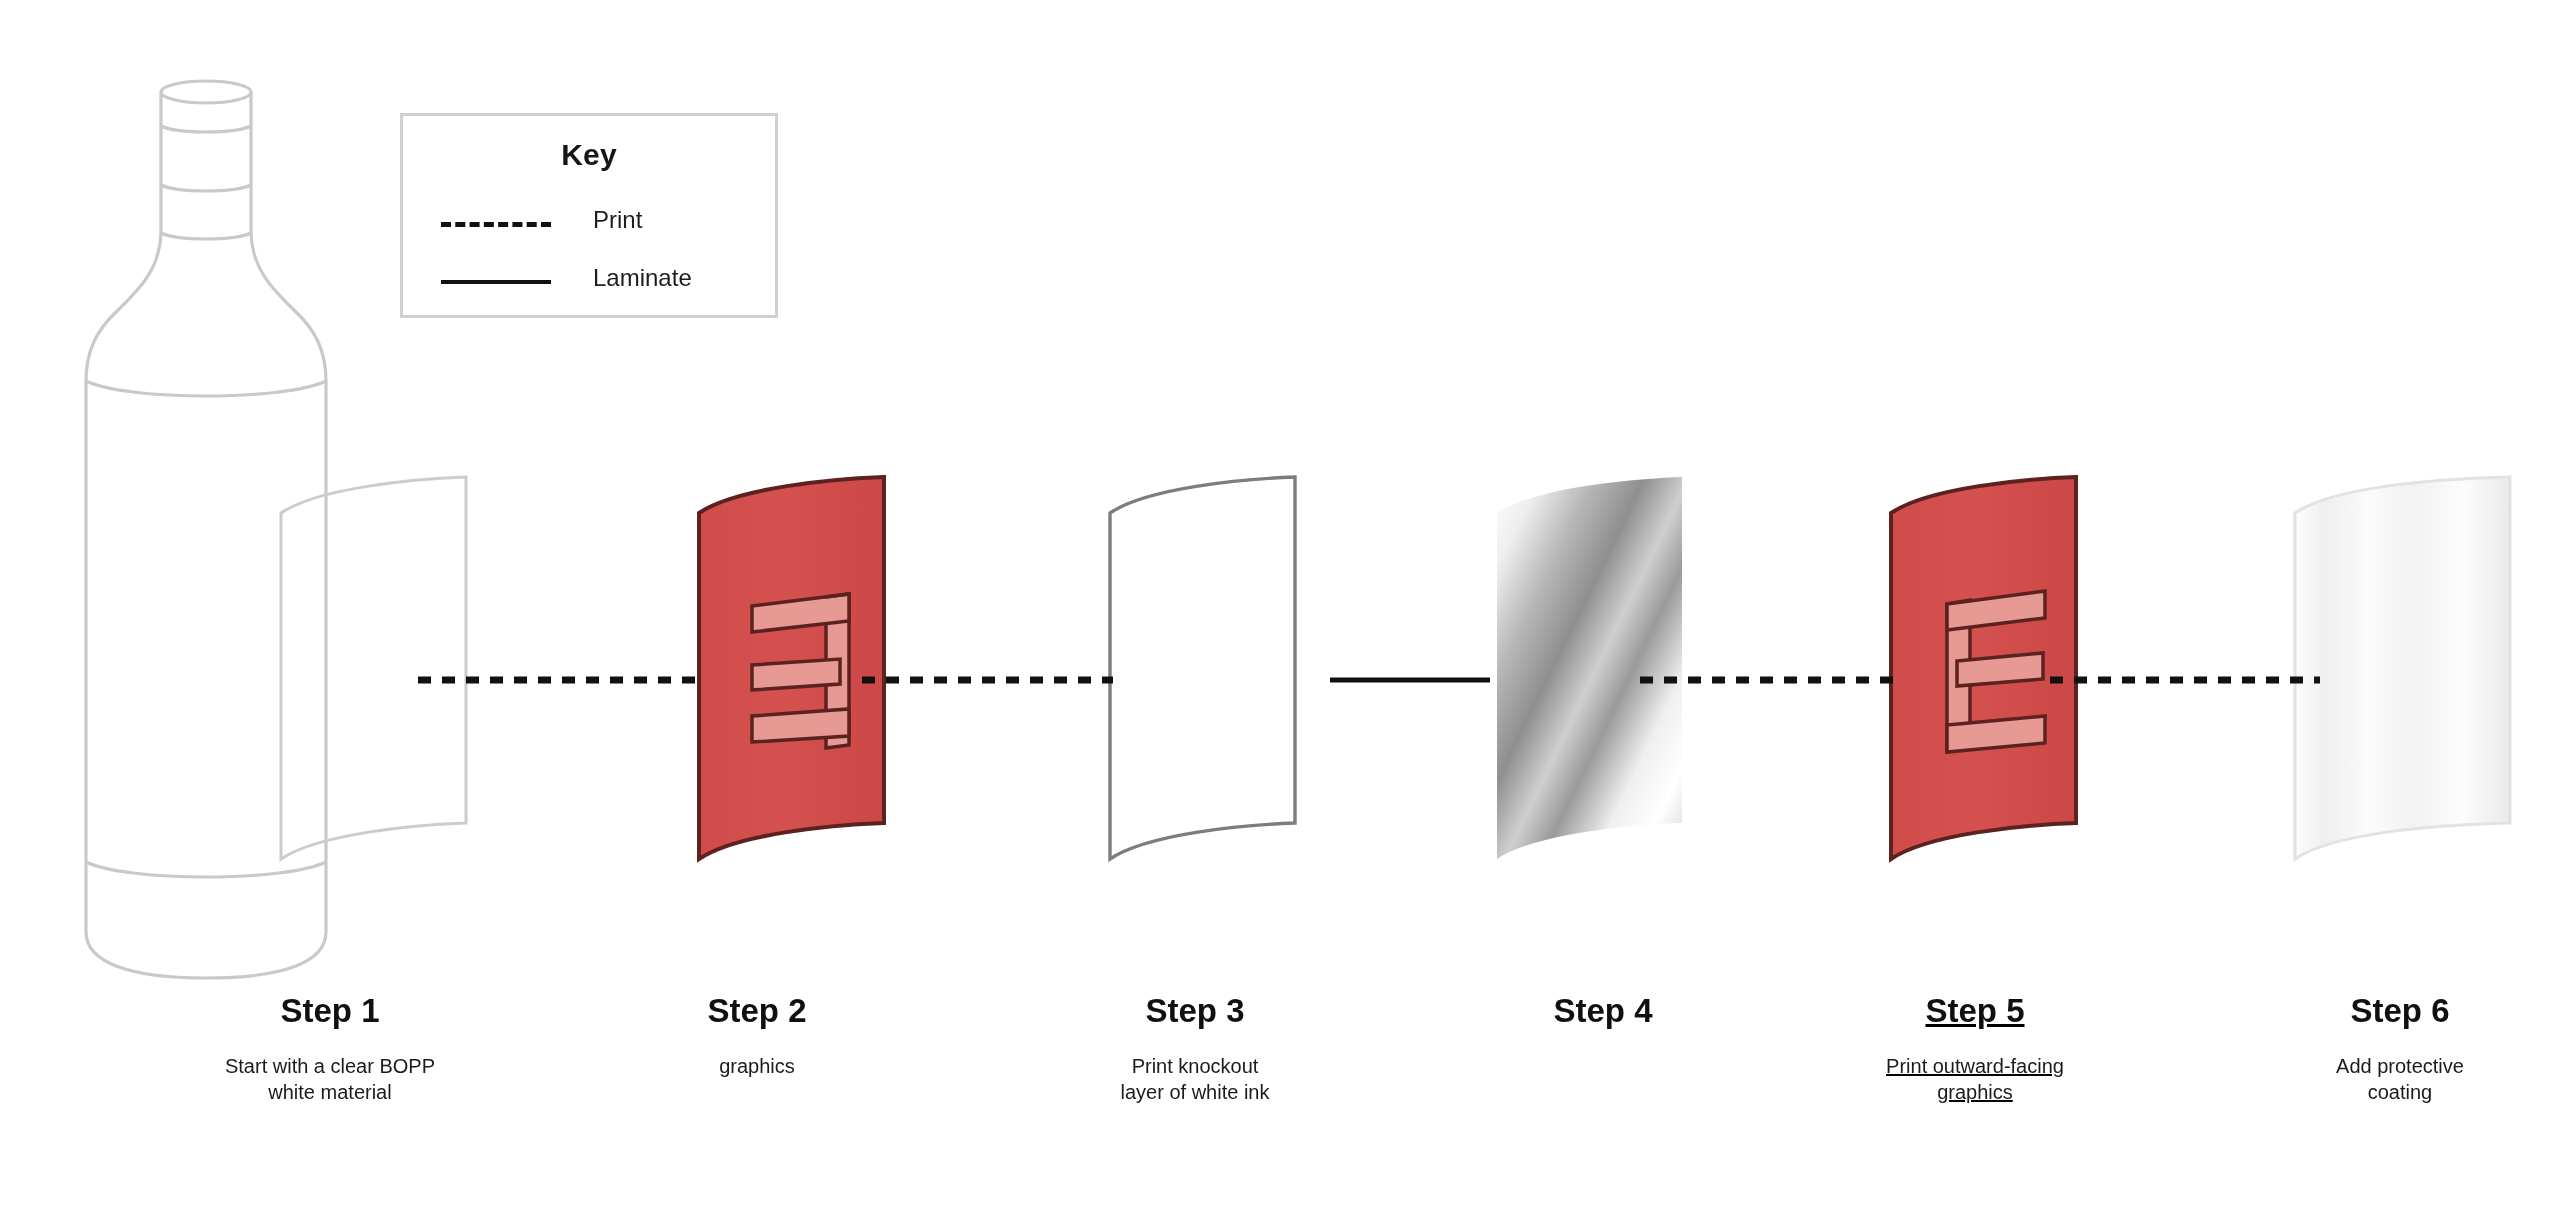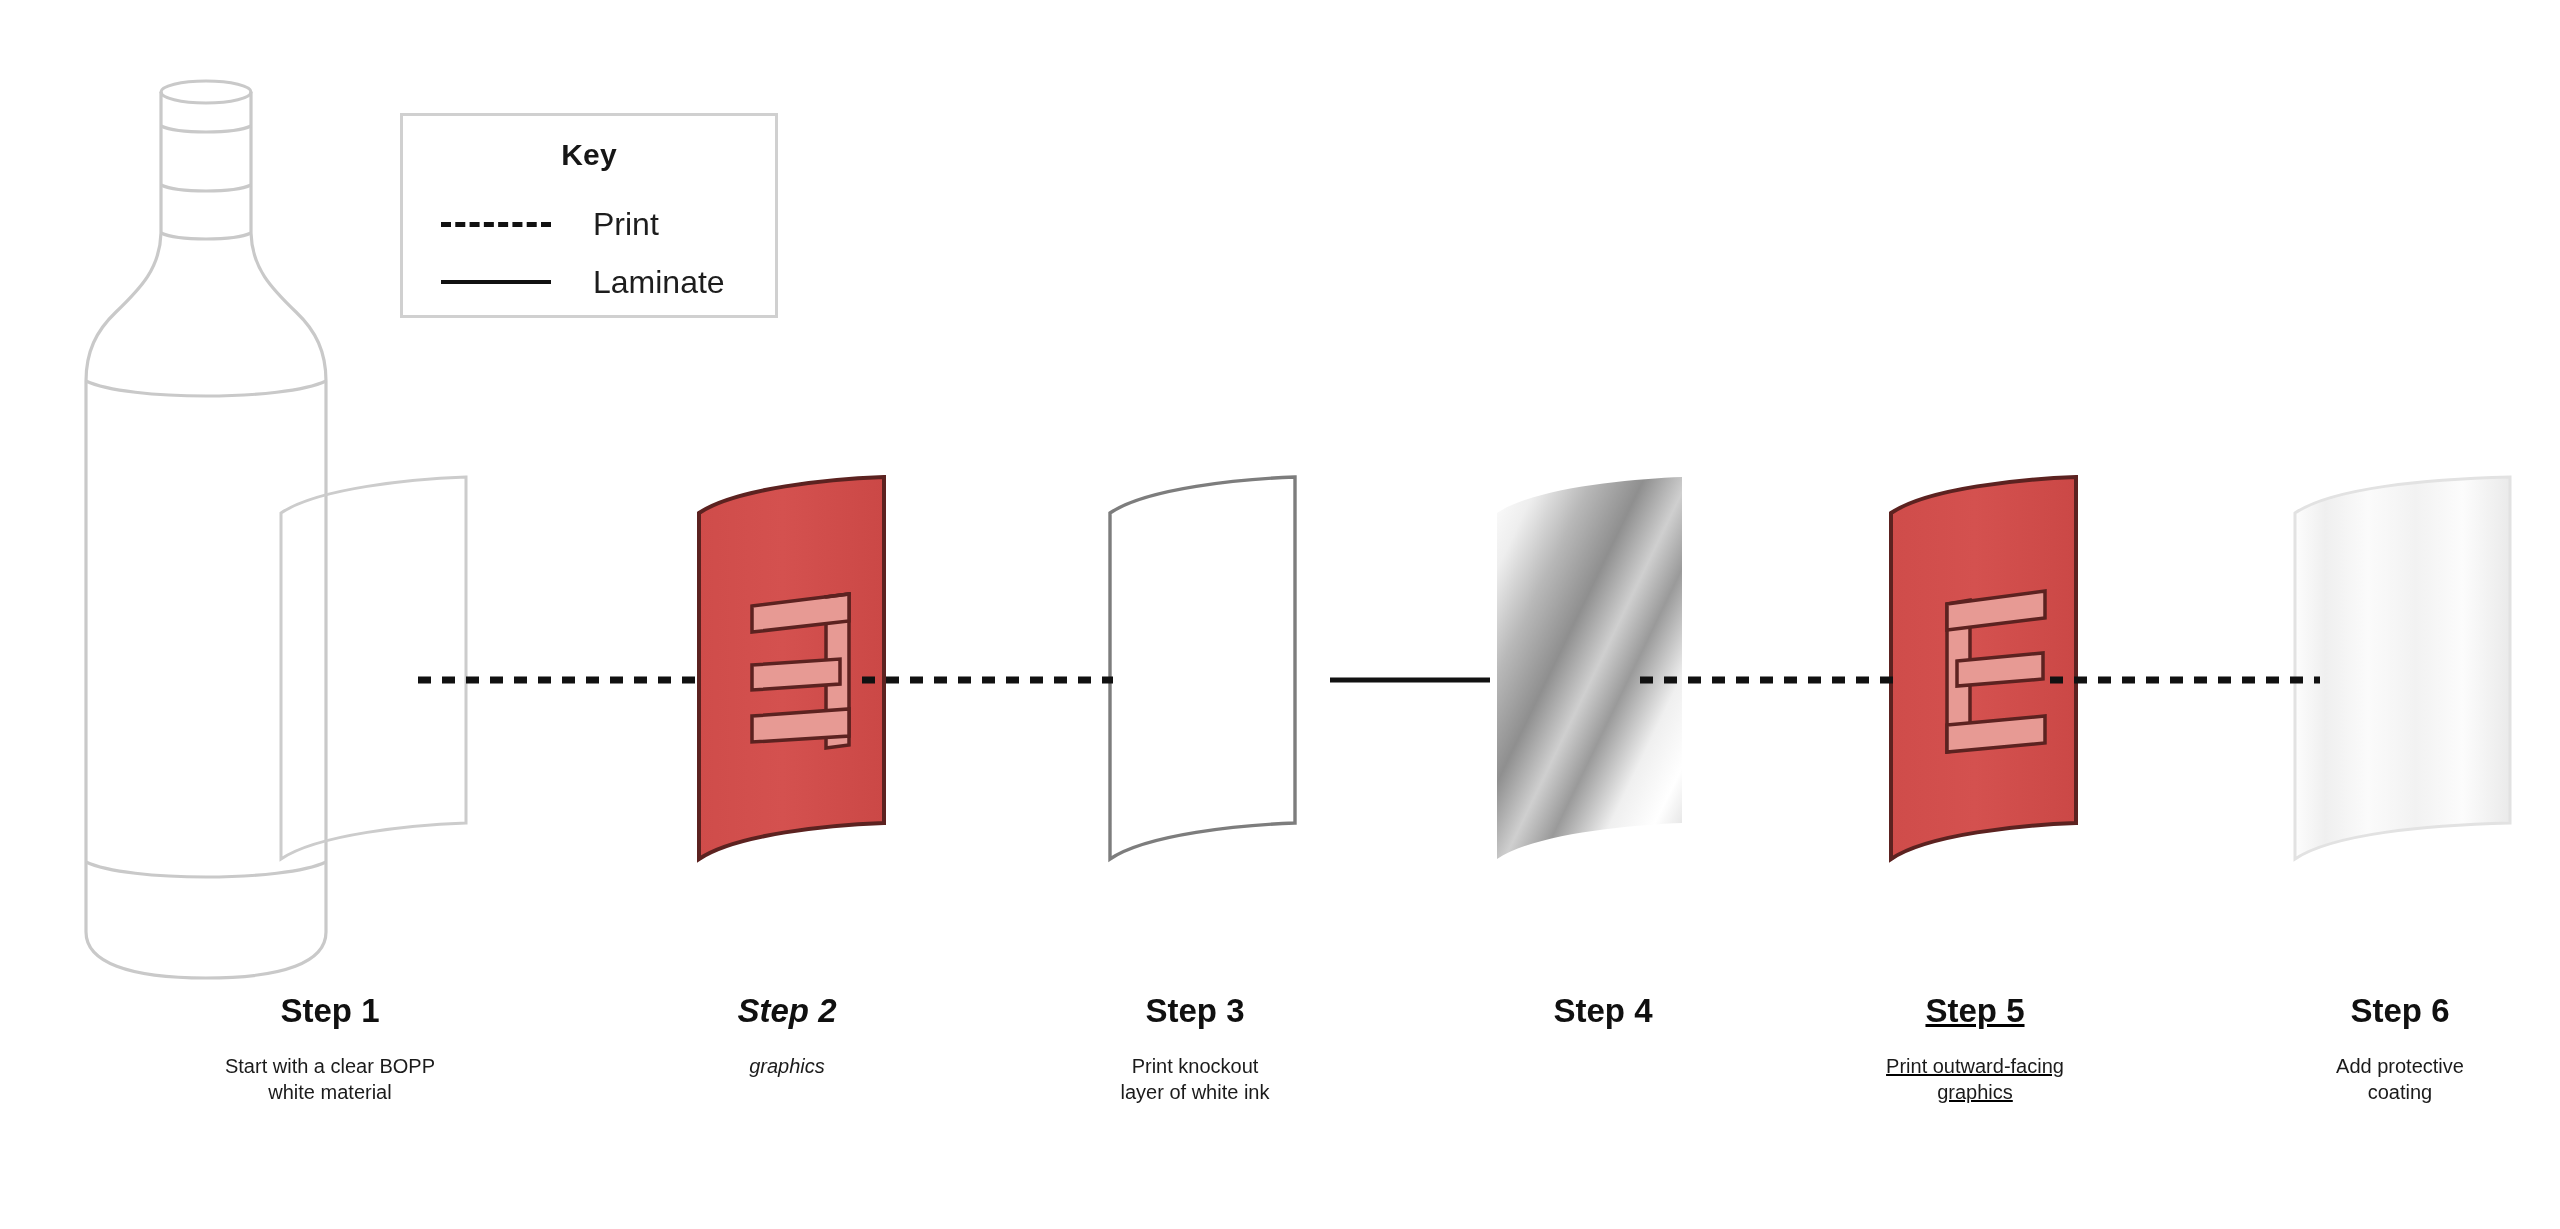--- a/index.html
+++ b/index.html
@@ -35,21 +35,21 @@
     position:absolute;left:38px;top:16px;width:110px;height:0;
   }
   .key-swatch.dashed{
     border-top:5px dashed #111;
   }
   .key-swatch.solid{
     border-top:4px solid #111;
   }
   .key-label{
     position:absolute;left:190px;top:0px;
-    font-size:32px;color:#1d1d1d;white-space:nowrap;
+    font-size:24px;color:#1d1d1d;white-space:nowrap;
   }
 
   
   .captions{
     position:absolute;left:0;top:978px;width:2560px;height:250px;
   }
   .caption{
     position:absolute;top:0;
     text-align:center;
   }
@@ -58,21 +58,21 @@
     line-height:1.0;
     margin-bottom:26px;
     white-space:nowrap;
     margin-top:16px;
   }
   .caption .step-desc{
     font-size:20px;color:#1b1b1b;
     line-height:1.30;
   }
   .c1{left:100px;width:460px;}
-  .c2{left:602px;width:370px;font-style:italic;}
+  .c2{left:572px;width:370px;}
   .c3{left:1005px;width:380px;}
   .c4{left:1438px;width:330px;}
   .c5{left:1780px;width:390px;text-decoration:underline;}
   .c6{left:2230px;width:340px;}
 </style>
 </head>
 <body>
 
 <div id="stage">
 

